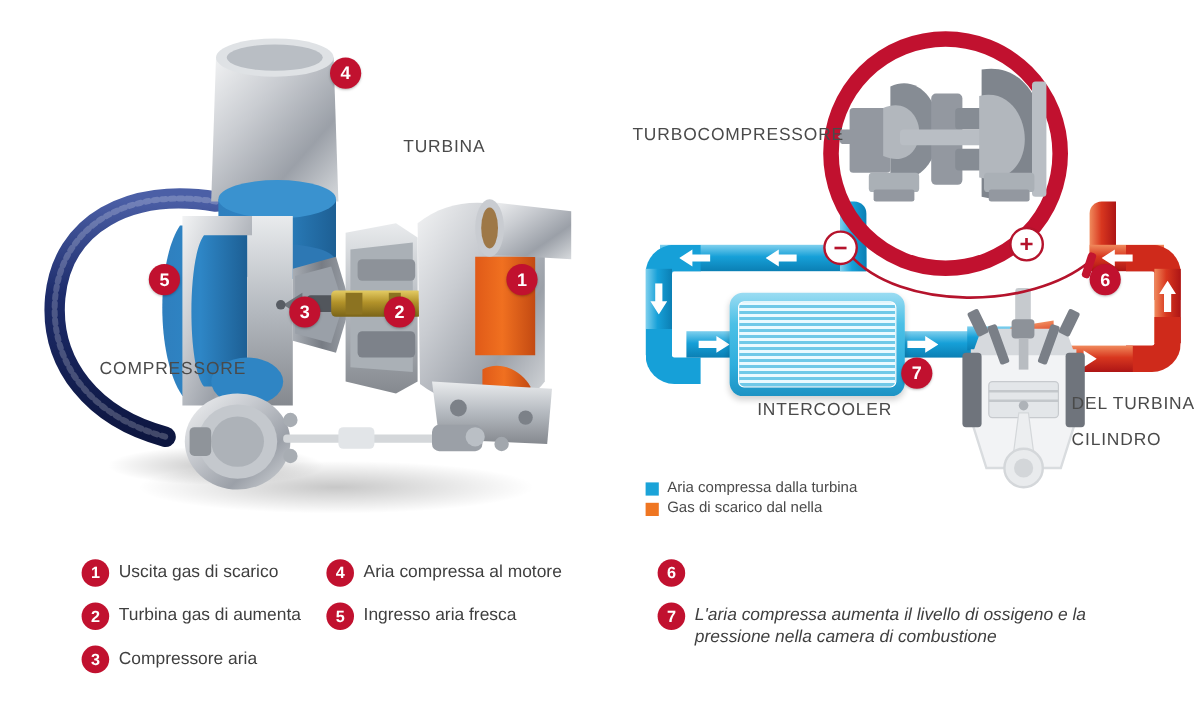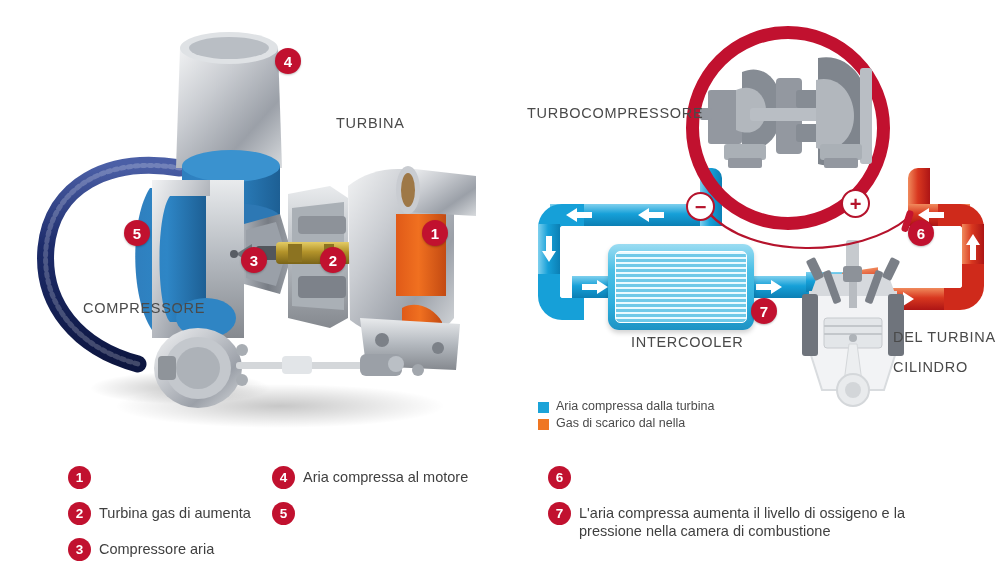--- a/index.html
+++ b/index.html
@@ -376,44 +376,46 @@
     </div>
     <div class="key-row">
       <div class="key-sw" style="background:#ef7622;"></div>
       <div class="key-tx">Gas di scarico dal nella</div>
     </div>
   </div>
 
   <div class="legend" style="left:68px;top:466px;width:200px;">
     <div class="leg-row">
       <div class="num">1</div>
+      <div class="txt">Uscita gas di scarico</div>
     </div>
     <div class="leg-row">
       <div class="num">2</div>
       <div class="txt">Turbina gas di aumenta</div>
     </div>
     <div class="leg-row">
       <div class="num">3</div>
       <div class="txt">Compressore aria</div>
     </div>
   </div>
 
   <div class="legend" style="left:272px;top:466px;width:220px;">
     <div class="leg-row">
       <div class="num">4</div>
       <div class="txt">Aria compressa al motore</div>
     </div>
     <div class="leg-row">
       <div class="num">5</div>
+      <div class="txt">Ingresso aria fresca</div>
     </div>
   </div>
 
   <div class="legend" style="left:548px;top:466px;width:400px;">
     <div class="leg-row">
       <div class="num">6</div>
     </div>
     <div class="leg-row">
       <div class="num">7</div>
-      <div class="txt" style="max-width:372px;">L'aria compressa aumenta il livello di ossigeno e la pressione nella camera di combustione</div>
+      <div class="txt" style="max-width:372px;font-style:italic;">L'aria compressa aumenta il livello di ossigeno e la pressione nella camera di combustione</div>
     </div>
   </div>
 
 </div>
 
 </body></html>

